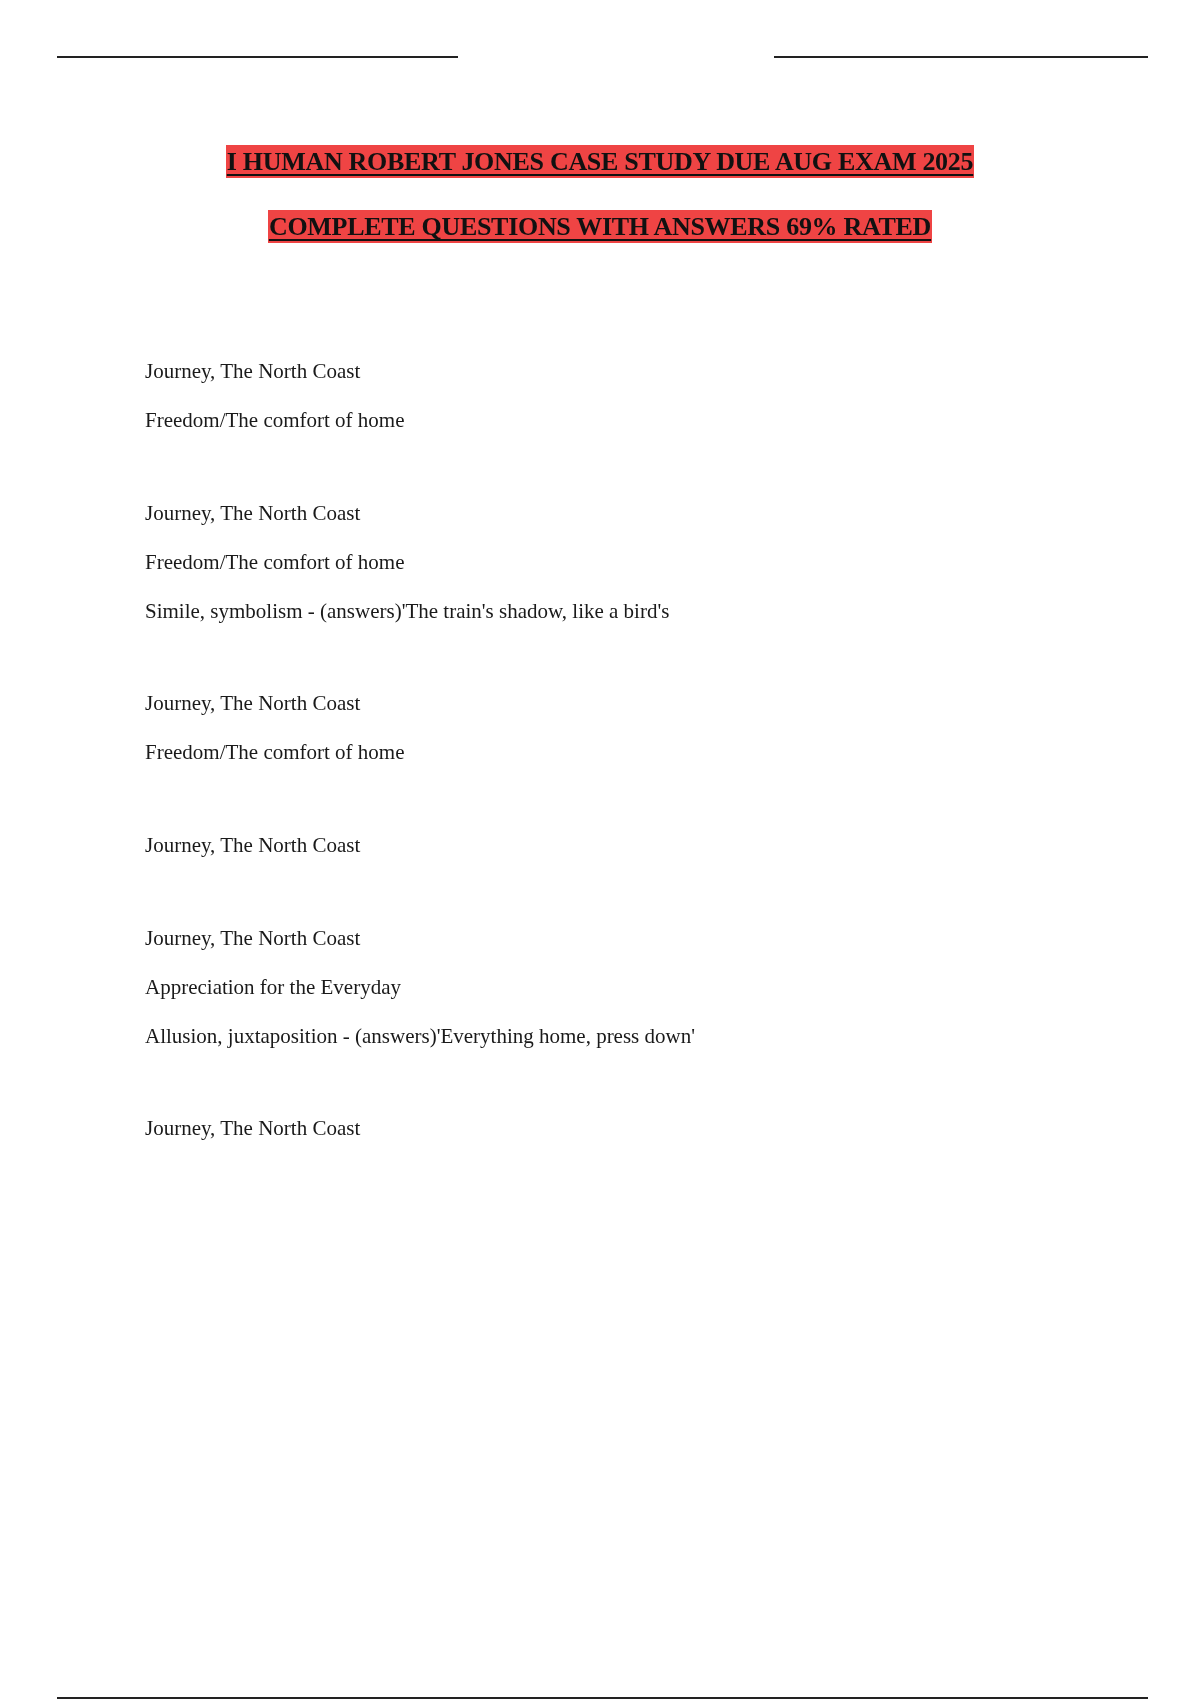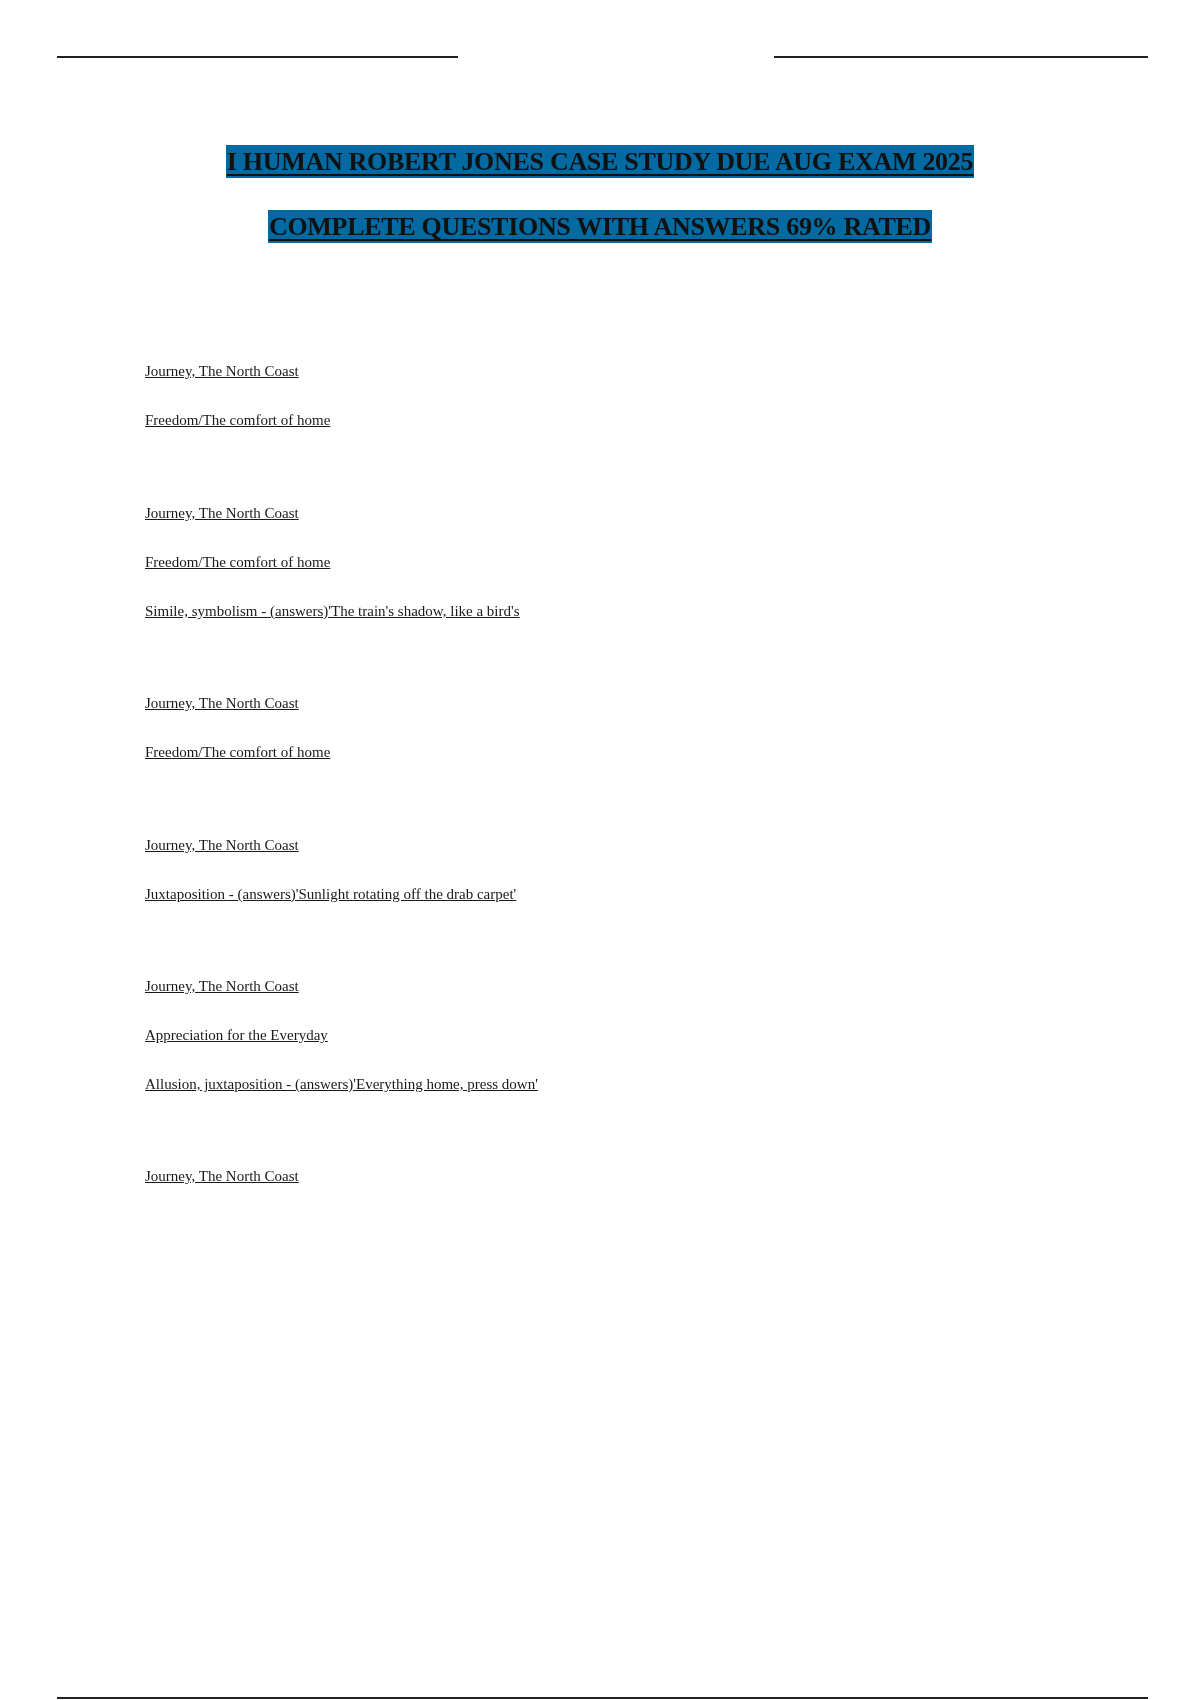--- a/index.html
+++ b/index.html
@@ -5,25 +5,25 @@
     html, body { margin: 0; padding: 0; background: #ffffff; }
     body { width: 1200px; height: 1700px; position: relative; overflow: hidden;
            font-family: "Liberation Serif", "DejaVu Serif", serif; color: #1a1a1a; }
     .rule { position: absolute; height: 2px; background: #222; }
     .rule.top-left { left: 57px; top: 56px; width: 401px; }
     .rule.top-right { left: 774px; top: 56px; width: 374px; }
     .rule.bottom { left: 57px; top: 1697px; width: 1091px; }
     .title-block { position: absolute; left: 0; top: 143px; width: 1200px; text-align: center; }
     .title-line { display: block; margin: 0 auto; height: 65px; line-height: 38px; }
     .title-line span {
-      background: #0369a1; font-weight: bold; font-size: 26px; text-decoration: underline;
+      background: #ef4444; font-weight: bold; font-size: 26px; text-decoration: underline;
       text-decoration-thickness: 2px; text-underline-offset: 4px; letter-spacing: -0.3px;
       padding: 2px 1px; color: #111;
     }
-    .content { position: absolute; left: 145px; top: 355px; width: 930px; font-size: 15px; line-height: 33px; text-decoration: underline; }
+    .content { position: absolute; left: 145px; top: 355px; width: 930px; font-size: 21px; line-height: 33px; }
     .entry { margin-bottom: 60px; }
     .entry p { margin: 0 0 16px 0; }
     .entry p.wrap { line-height: 32px; }
   </style>
 </head>
 <body>
 
 <div class="rule top-left"></div>
 <div class="rule top-right"></div>
 
@@ -41,21 +41,20 @@
     <p>Journey, The North Coast</p>
     <p>Freedom/The comfort of home</p>
     <p class="wrap">Simile, symbolism - (answers)'The train's shadow, like a bird's</p>
   </div>
   <div class="entry">
     <p>Journey, The North Coast</p>
     <p>Freedom/The comfort of home</p>
   </div>
   <div class="entry">
     <p>Journey, The North Coast</p>
-    <p class="wrap">Juxtaposition - (answers)'Sunlight rotating off the drab carpet'</p>
   </div>
   <div class="entry">
     <p>Journey, The North Coast</p>
     <p>Appreciation for the Everyday</p>
     <p class="wrap">Allusion, juxtaposition - (answers)'Everything home, press down'</p>
   </div>
   <div class="entry">
     <p>Journey, The North Coast</p>
   </div>
 </div>

